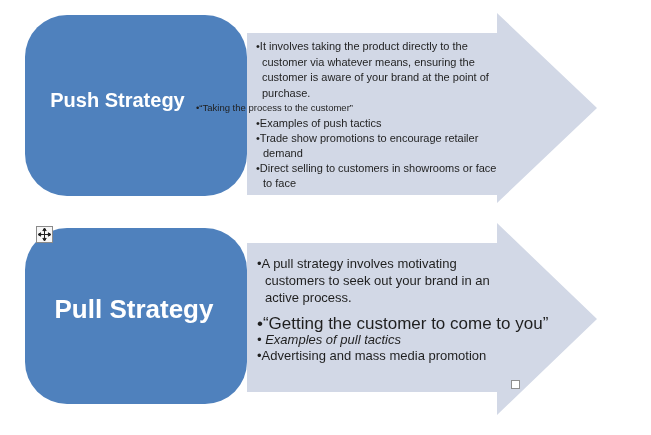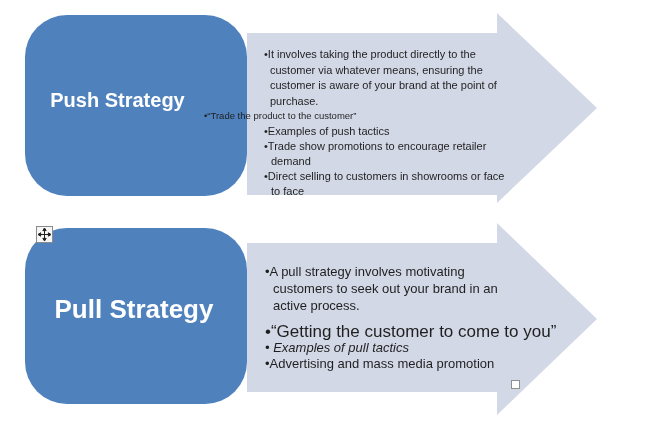--- a/index.html
+++ b/index.html
@@ -16,21 +16,21 @@
   .rect-title{
     position:absolute;color:#ffffff;font-weight:bold;text-align:center;display:block;
   }
   .title-push{left:0;width:185px;top:74px;font-size:20px;}
   .title-pull{left:0;width:218px;top:66px;font-size:26px;}
   
   .arrow-svg{position:absolute;left:247px;}
   .arrow-push{top:13px;}
   .arrow-pull{top:223px;}
   
-  .para,.quote,.bullets{position:absolute;margin:12px;}
+  .para,.quote,.bullets{position:absolute;margin:4px;}
   .para::before,.quote::before,.bullets li::before{content:"\2022";}
   .push-para{left:252px;top:35px;width:236px;font-size:11px;line-height:15.5px;
     padding-left:6px;text-indent:-6px;}
   .push-quote{left:192px;top:98px;font-size:9.5px;line-height:11px;white-space:nowrap;}
   .bullets{list-style:none;padding:0;}
   .bullets li{padding-left:7px;text-indent:-7px;}
   .push-bullets{left:252px;top:112px;width:248px;font-size:11px;line-height:15px;}
   .pull-para{left:253px;top:251px;width:240px;font-size:13px;line-height:17px;
     padding-left:8px;text-indent:-8px;}
   .pull-quote{left:253px;top:311px;font-size:17px;line-height:17px;white-space:nowrap;}
@@ -57,21 +57,21 @@
   <svg class="arrow-svg arrow-push" width="351" height="191" viewBox="0 0 351 191">
     <polygon points="0,20 250,20 250,0 350,95 250,190 250,182 0,182" fill="#d2d8e6"></polygon>
   </svg>
 
   <div class="shape-rect rect-push">
     <span class="rect-title title-push">Push Strategy</span>
   </div>
 
   <p class="para push-para">It involves taking the product directly to the customer via whatever means, ensuring the customer is aware of your brand at the point of purchase.</p>
 
-  <div class="quote push-quote">“Trade the product to the customer”</div>
+  <div class="quote push-quote">“Taking the process to the customer”</div>
 
   <ul class="bullets push-bullets">
     <li>Examples of push tactics</li>
     <li>Trade show promotions to encourage retailer demand</li>
     <li>Direct selling to customers in showrooms or face to face</li>
   </ul>
 
   <svg class="arrow-svg arrow-pull" width="351" height="193" viewBox="0 0 351 193">
     <polygon points="0,20 250,20 250,0 350,96 250,192 250,169 0,169" fill="#d2d8e6"></polygon>
   </svg>

